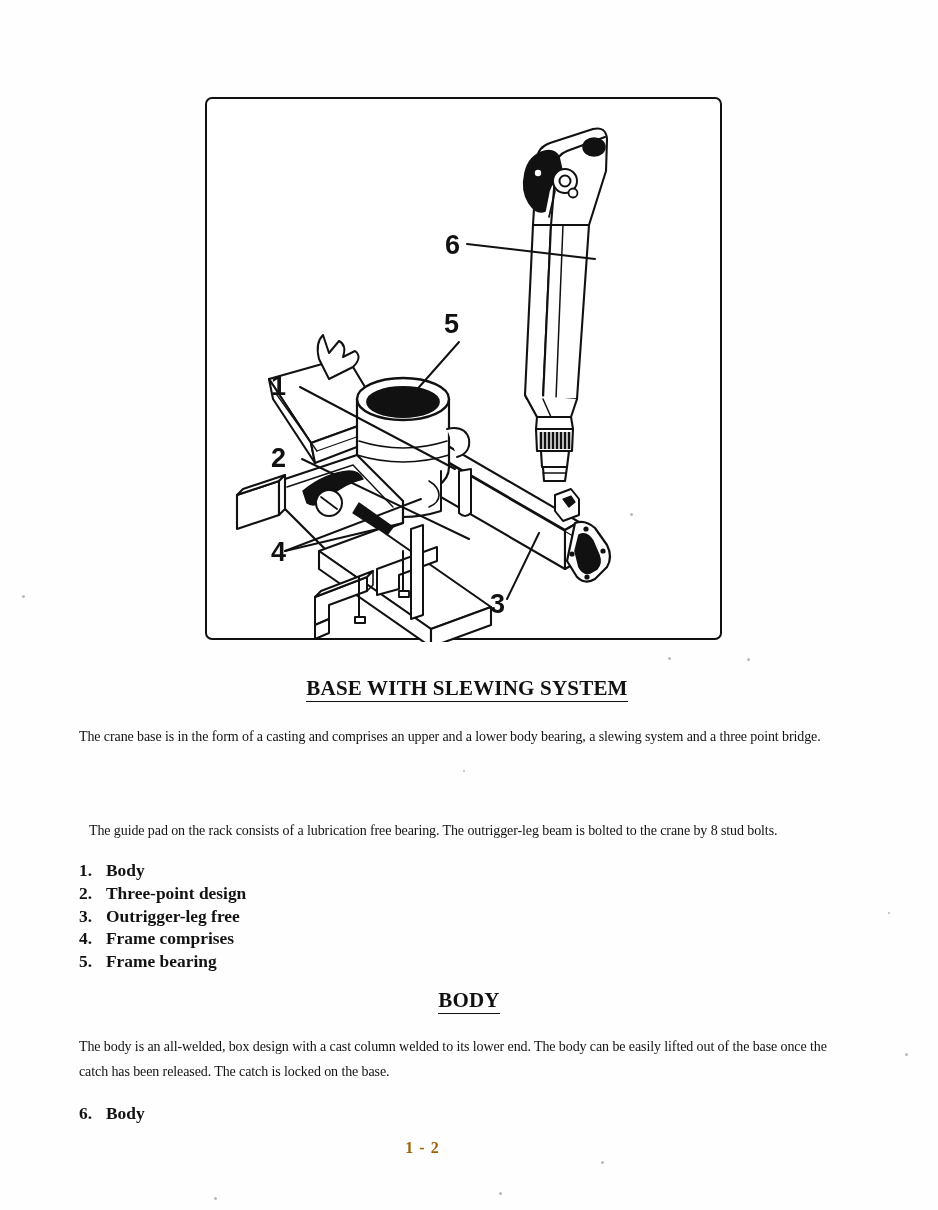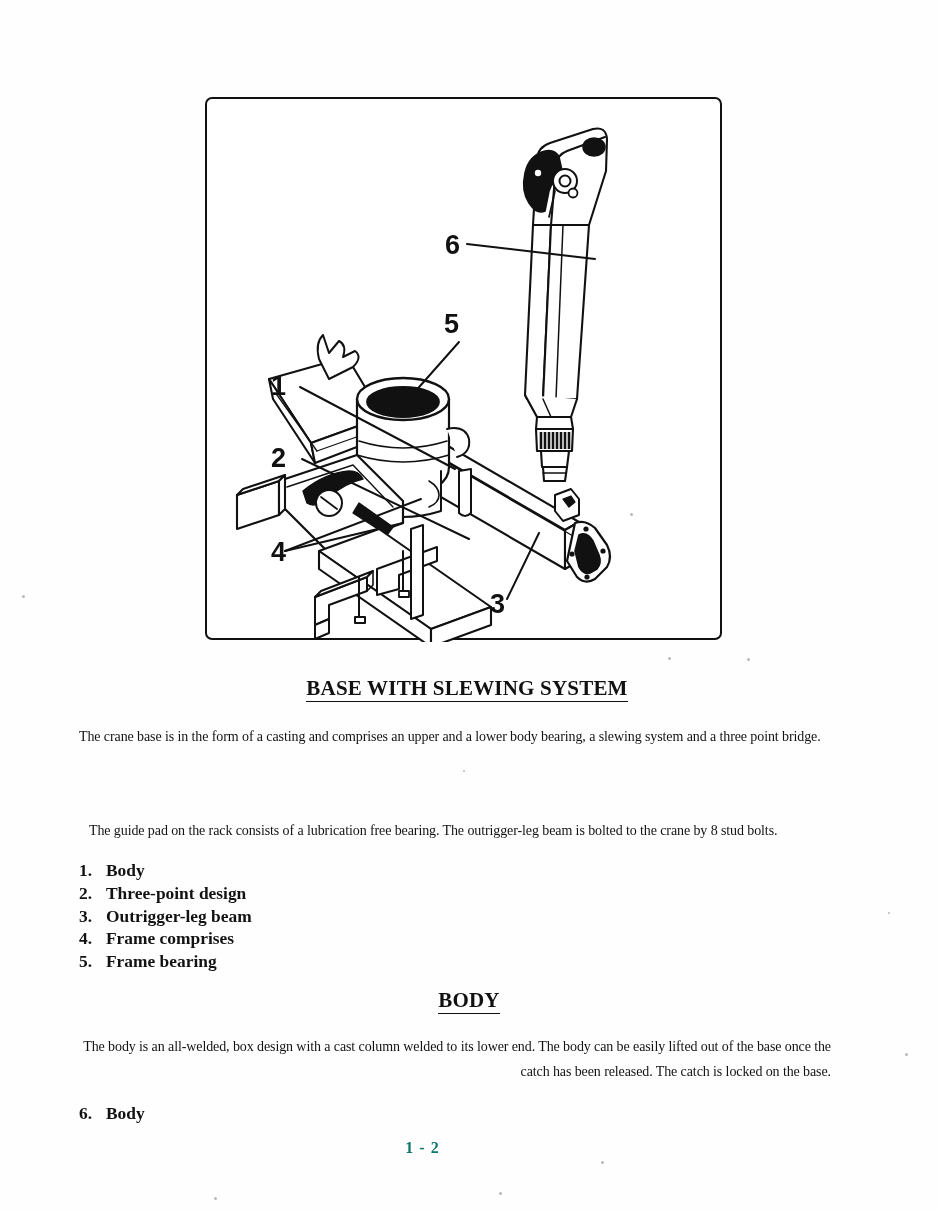--- a/index.html
+++ b/index.html
@@ -77,21 +77,21 @@
     width: 752px;
     font-size: 14px;
     font-weight: normal;
     line-height: 25px;
     text-align: left;
     color: #121212;
     letter-spacing: -0.1px;
   }
   #para-1 { top: 724px; }
   #para-2 { top: 818px; margin-left: 10px; }
-  #para-3 { top: 1034px; text-align: right; }
+  #para-3 { top: 1034px; }
 
   
   .itemlist {
     position: absolute;
     left: 79px;
     width: 420px;
   }
   #list-base { top: 859px; }
   #list-body { top: 1102px; }
 
@@ -110,21 +110,21 @@
 
   
   #footer {
     position: absolute;
     top: 1139px;
     left: 0;
     width: 845px;
     text-align: center;
     font-size: 16px;
     font-weight: bold;
-    color: #0f766e;
+    color: #a16207;
     letter-spacing: 1px;
   }
 </style>
 </head>
 <body>
 
 <div id="page">
 
   <div id="figure-box">
     <svg id="figure-svg" viewBox="0 0 517 543">
@@ -284,21 +284,21 @@
     <div class="item">
       <span class="num">1.</span>
       <span class="txt">Body</span>
     </div>
     <div class="item">
       <span class="num">2.</span>
       <span class="txt">Three-point design</span>
     </div>
     <div class="item">
       <span class="num">3.</span>
-      <span class="txt">Outrigger-leg beam</span>
+      <span class="txt">Outrigger-leg free</span>
     </div>
     <div class="item">
       <span class="num">4.</span>
       <span class="txt">Frame comprises</span>
     </div>
     <div class="item">
       <span class="num">5.</span>
       <span class="txt">Frame bearing</span>
     </div>
   </div>

